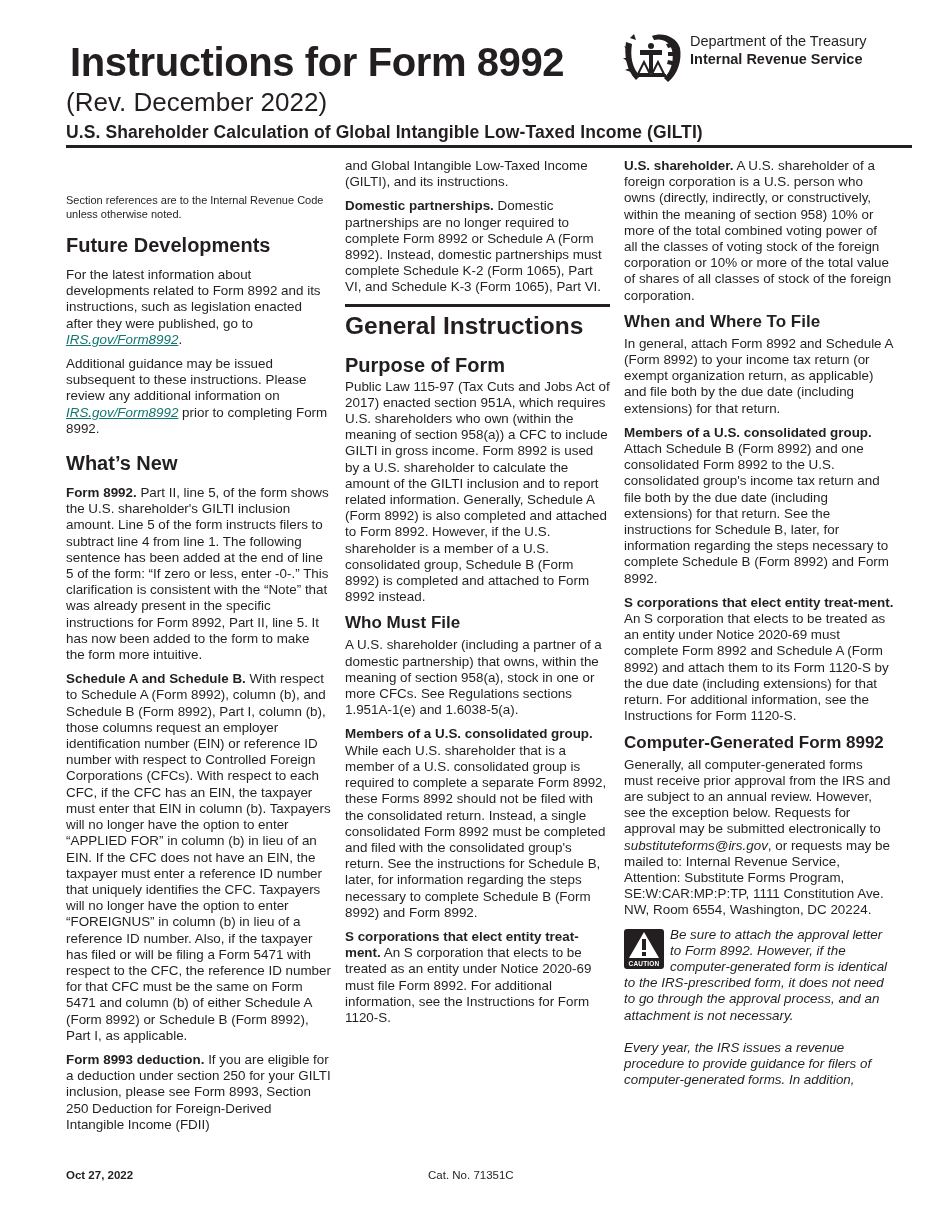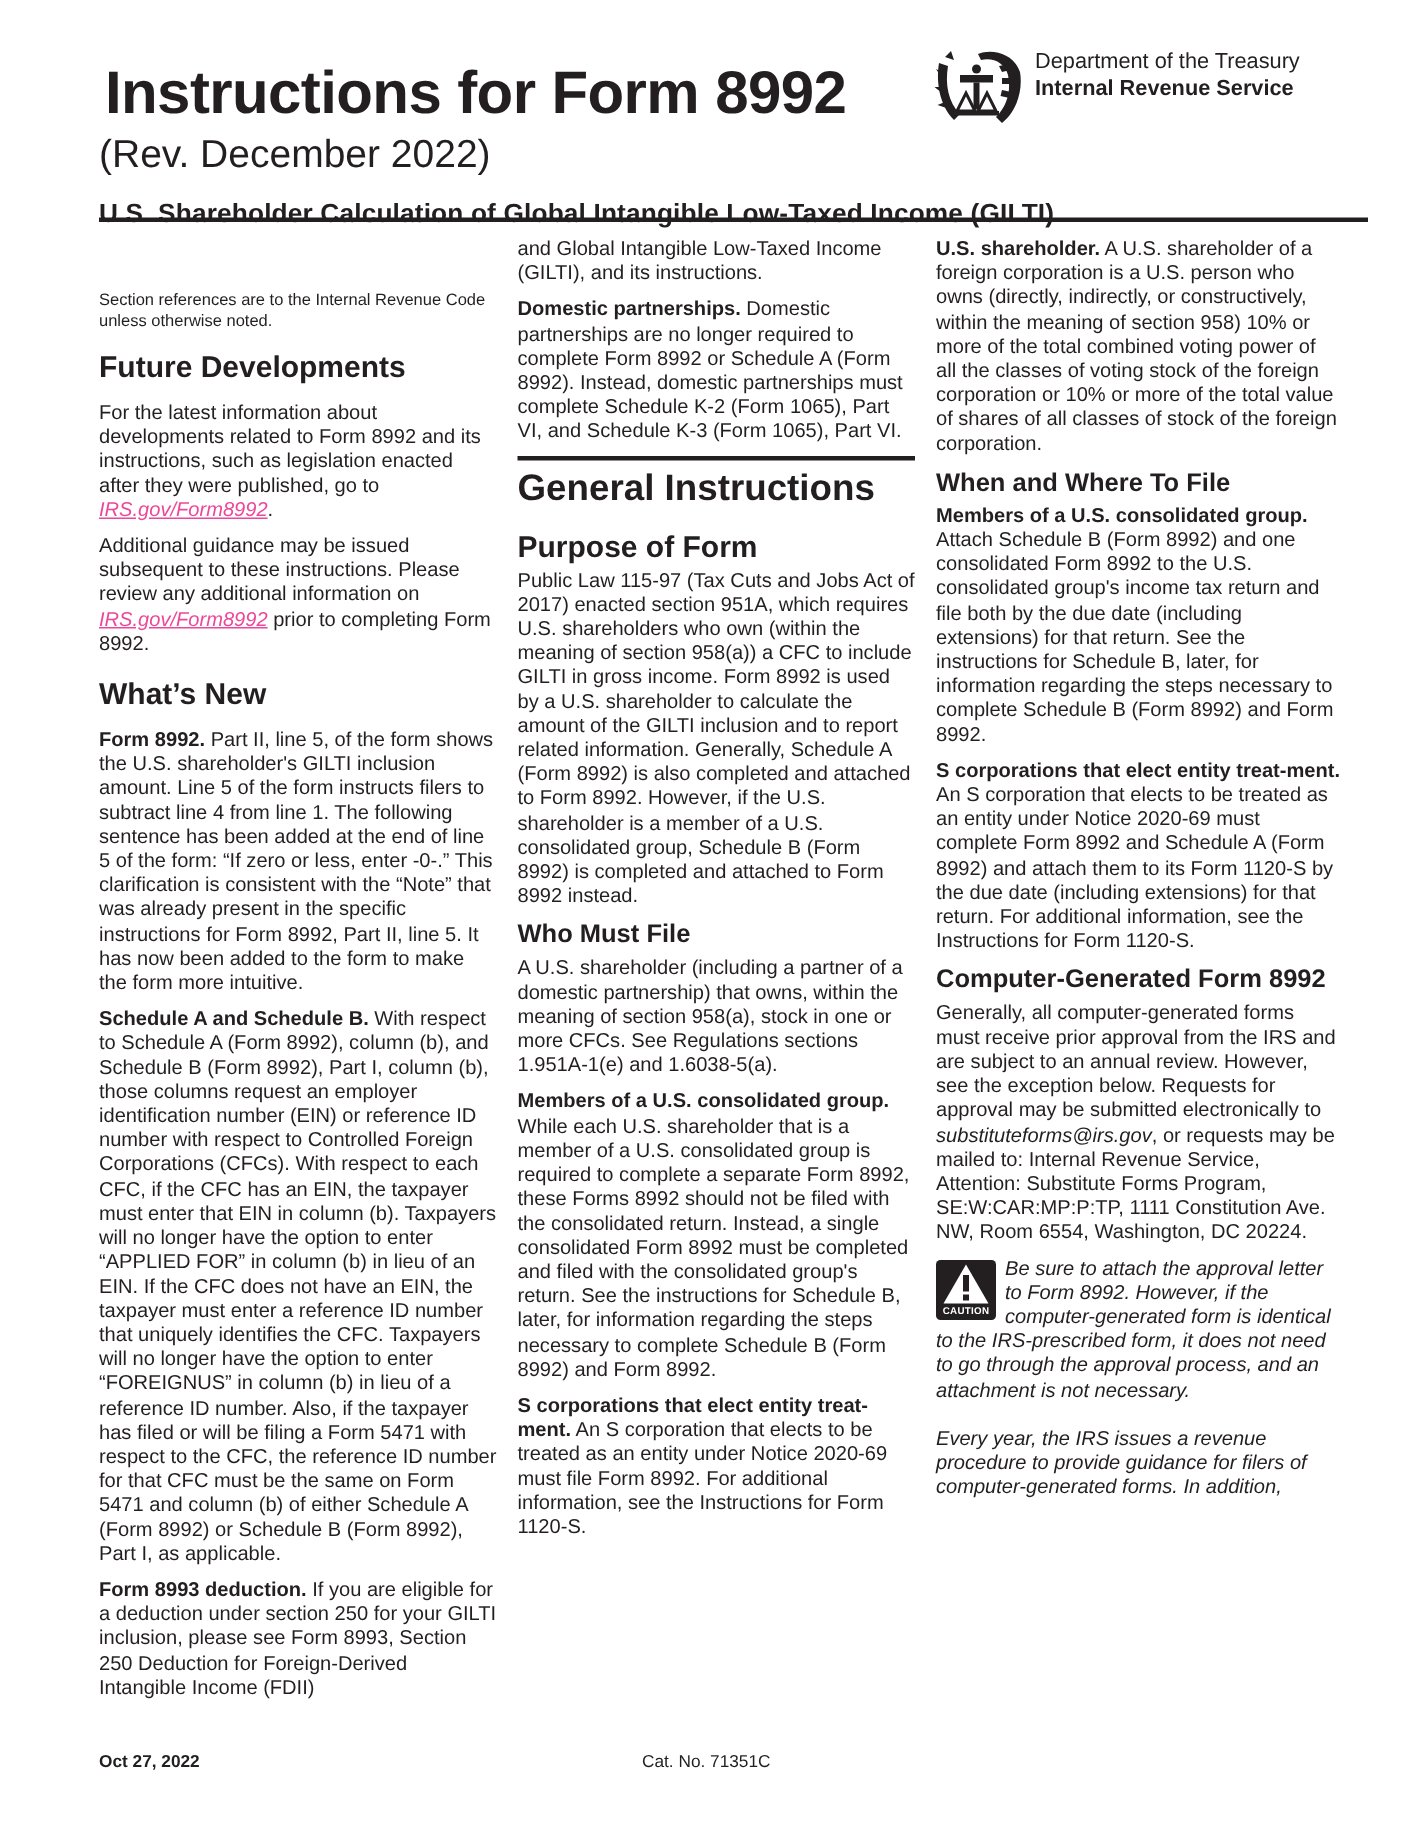--- a/index.html
+++ b/index.html
@@ -14,21 +14,21 @@
     .doc-title {
       position: absolute; left: 4px; top: 0;
       font-size: 40px; font-weight: bold; line-height: 48px;
       letter-spacing: -0.4px; white-space: nowrap;
     }
     .doc-rev {
       position: absolute; left: 0; top: 49px;
       font-size: 26px; line-height: 30px; white-space: nowrap;
     }
     .doc-subtitle {
-      position: absolute; left: 0; top: 93px;
+      position: absolute; left: 0; top: 83px;
       font-size: 17.5px; font-weight: bold; line-height: 22px; white-space: nowrap;
       letter-spacing: 0.1px;
     }
     .irs-block { position: absolute; left: 556px; top: -8px; width: 300px; height: 60px; }
     .irs-logo { position: absolute; left: 0; top: 0; width: 62px; height: 58px; }
     .irs-dept {
       position: absolute; left: 68px; top: 2px;
       font-size: 14.5px; line-height: 18px; white-space: nowrap;
     }
     .irs-name {
@@ -50,21 +50,21 @@
       font-size: 20px; font-weight: bold; line-height: 24px; margin: 0 0 10px 0;
     }
     h2.big {
       font-size: 24.5px; font-weight: bold; line-height: 30px; margin: 0 0 12px 0;
     }
     h3.sub {
       font-size: 17px; font-weight: bold; line-height: 20px; margin: 0 0 4px 0;
     }
     p { margin: 0 0 8px 0; }
     .lead { font-weight: bold; }
-    a.link { color: #ec4899; font-style: italic; text-decoration: underline; }
+    a.link { color: #0f766e; font-style: italic; text-decoration: underline; }
     .ital { font-style: italic; margin-top: 45px; }
     .gen-rule { height: 3px; background: #231f20; margin: 6px 0 4px 0; }
     .caution-wrap { margin-top: 4px; }
     .caution-icon {
       float: left; width: 40px; height: 40px; margin: 2px 6px 0 0;
       background: #231f20; border-radius: 3px; position: relative;
     }
     .caution-icon svg { position: absolute; left: 4px; top: 2px; }
     .caution-label {
       position: absolute; left: 0; bottom: 1px; width: 40px; text-align: center;
@@ -132,20 +132,21 @@
   <h3 class="sub">Who Must File</h3>
   <p>A U.S. shareholder (including a partner of a domestic partnership) that owns, within the meaning of section 958(a), stock in one or more CFCs. See Regulations sections 1.951A-1(e) and 1.6038-5(a).</p>
   <p><span class="lead">Members of a U.S. consolidated group.</span><span> While each U.S. shareholder that is a member of a U.S. consolidated group is required to complete a separate Form 8992, these Forms 8992 should not be filed with the consolidated return. Instead, a single consolidated Form 8992 must be completed and filed with the consolidated group's return. See the instructions for Schedule B, later, for information regarding the steps necessary to complete Schedule B (Form 8992) and Form 8992.</span></p>
   <p><span class="lead">S corporations that elect entity treat-ment.</span><span> An S corporation that elects to be treated as an entity under Notice 2020-69 must file Form 8992. For additional information, see the Instructions for Form 1120-S.</span></p>
 </div>
 
 <div class="col c3">
   <p><span class="lead">U.S. shareholder.</span><span> A U.S. shareholder of a foreign corporation is a U.S. person who owns (directly, indirectly, or constructively, within the meaning of section 958) 10% or more of the total combined voting power of all the classes of voting stock of the foreign corporation or 10% or more of the total value of shares of all classes of stock of the foreign corporation.</span></p>
 
   <h3 class="sub">When and Where To File</h3>
+  <p>In general, attach Form 8992 and Schedule A (Form 8992) to your income tax return (or exempt organization return, as applicable) and file both by the due date (including extensions) for that return.</p>
   <p><span class="lead">Members of a U.S. consolidated group.</span><span> Attach Schedule B (Form 8992) and one consolidated Form 8992 to the U.S. consolidated group's income tax return and file both by the due date (including extensions) for that return. See the instructions for Schedule B, later, for information regarding the steps necessary to complete Schedule B (Form 8992) and Form 8992.</span></p>
   <p><span class="lead">S corporations that elect entity treat-ment.</span><span> An S corporation that elects to be treated as an entity under Notice 2020-69 must complete Form 8992 and Schedule A (Form 8992) and attach them to its Form 1120-S by the due date (including extensions) for that return. For additional information, see the Instructions for Form 1120-S.</span></p>
 
   <h3 class="sub">Computer-Generated Form 8992</h3>
   <p><span>Generally, all computer-generated forms must receive prior approval from the IRS and are subject to an annual review. However, see the exception below. Requests for approval may be submitted electronically to </span><span class="ital">substituteforms@irs.gov</span><span>, or requests may be mailed to: Internal Revenue Service, Attention: Substitute Forms Program, SE:W:CAR:MP:P:TP, 1111 Constitution Ave. NW, Room 6554, Washington, DC 20224.</span></p>
 
   <div class="caution-wrap">
     <div class="caution-icon">
       <svg width="32" height="28" viewBox="0 0 32 28">
         <path d="M16 1 L31 27 L1 27 Z" fill="#ffffff"></path>

